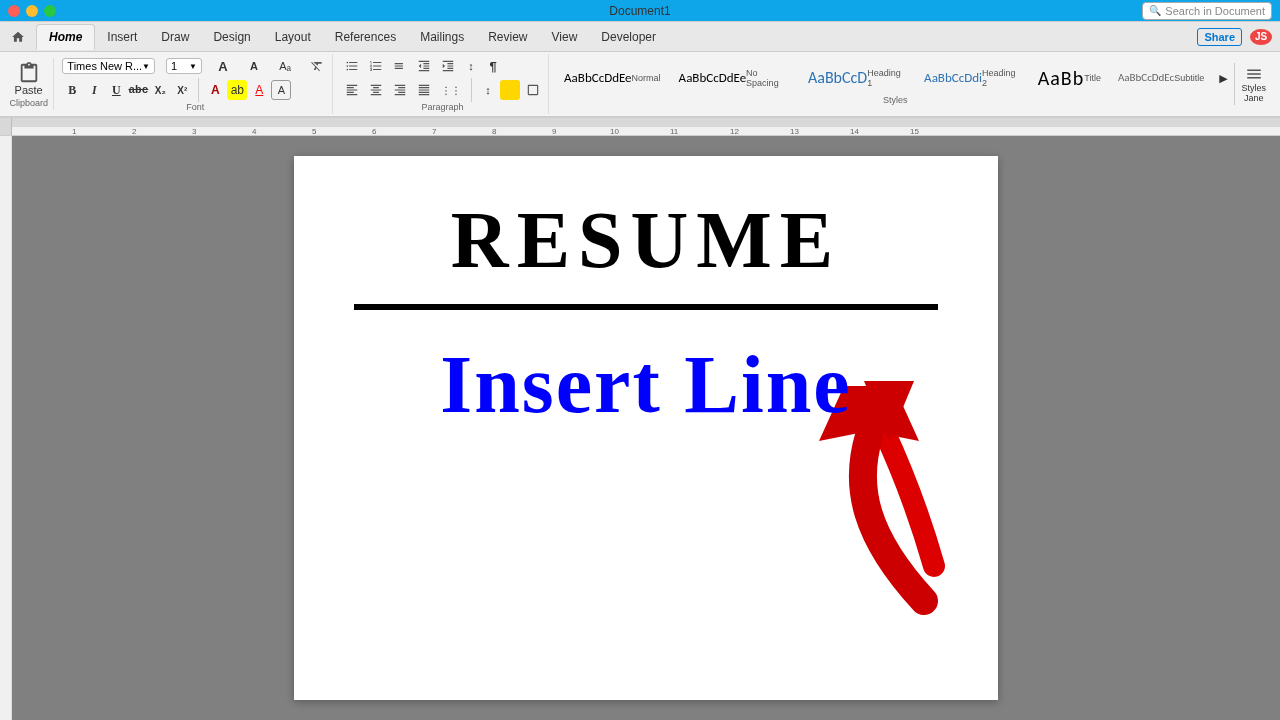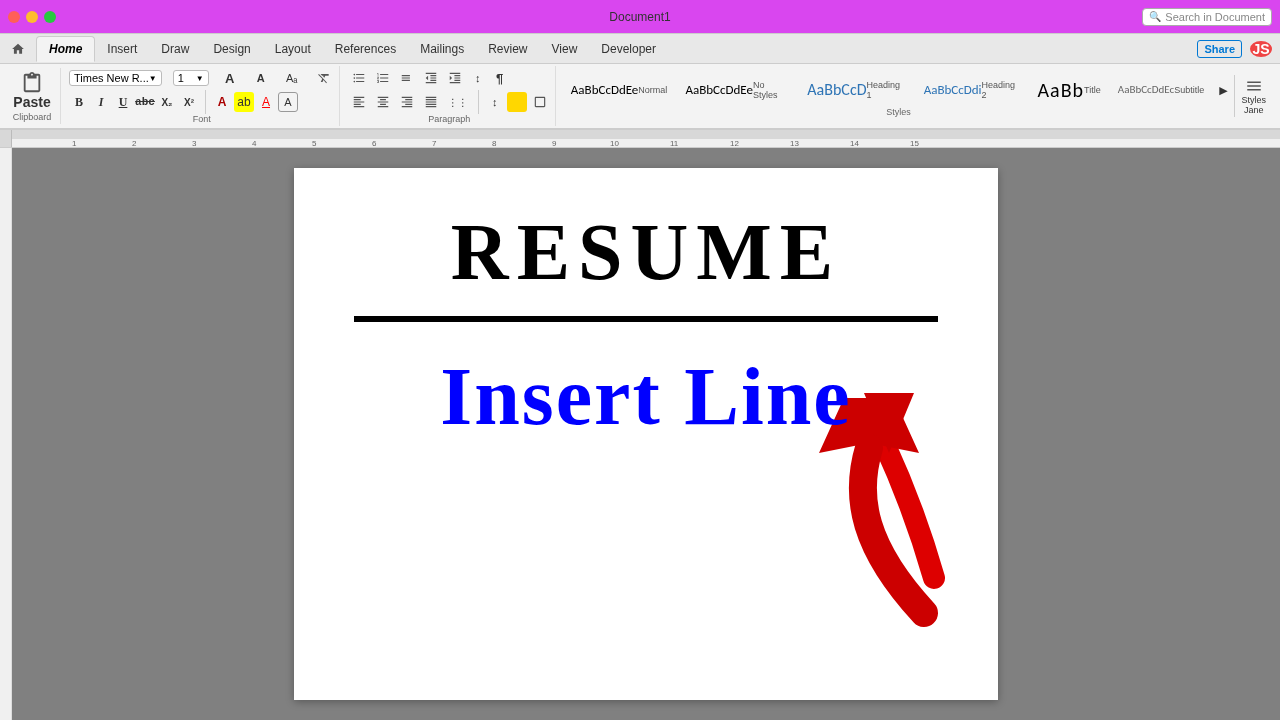--- a/index.html
+++ b/index.html
@@ -124,33 +124,33 @@
       border-radius: 4px 4px 0 0;
     }
     .tab2.active { background: #f3f3f3; font-weight: 600; color: #000; border: 1px solid #ccc; border-bottom: 1px solid #f3f3f3; margin-bottom: -1px; font-style: italic; }
     .share-btn-top {
       font-size: 11px; color: #0078d4; font-weight: 600; cursor: pointer; padding: 2px 6px;
       border: 1px solid #0078d4; border-radius: 3px;
     }
     .user-icon {
       width: 22px; height: 16px; background: #ef4444; border-radius: 50%;
       display: flex; align-items: center; justify-content: center;
-      font-size: 14px; color: #fff; font-weight: bold; cursor: pointer;
+      font-size: 10px; color: #fff; font-weight: bold; cursor: pointer;
     }
     .search-box {
       display: flex; align-items: center; background: #fff; border: 1px solid #aaa;
       border-radius: 4px; padding: 2px 6px; font-size: 11px; color: #888; gap: 4px;
     }
   </style>
 </head>
 <body>
 
 <div class="layout-main">
 
-  <div id="titlebar" style="height:34px; background:#d946ef; display:flex; align-items:center; padding:0 8px; border-bottom:1px solid #ccc; position:relative;">
+  <div id="titlebar" style="height:22px; background:#0ea5e9; display:flex; align-items:center; padding:0 8px; border-bottom:1px solid #ccc; position:relative;">
     <div class="window-controls" style="display:flex;gap:6px;align-items:center;">
       <span class="win-btn win-close"></span>
       <span class="win-btn win-min"></span>
       <span class="win-btn win-max"></span>
     </div>
     <span style="position:absolute;left:50%;transform:translateX(-50%);font-size:12px;color:#333;">Document1</span>
     <div style="margin-left:auto; display:flex; align-items:center; gap:6px;">
       <div class="search-box">
         <span style="font-size:10px;">🔍</span>
         <span style="font-size:11px;color:#888;">Search in Document</span>
@@ -185,21 +185,21 @@
   <div id="ribbon-toolbar" style="background:#f3f3f3;border-bottom:2px solid #ccc;display:flex;flex-direction:column;">
 
     <div style="display:flex;align-items:center;padding:2px 4px;min-height:28px;gap:4px;">
 
       <div style="display:flex;flex-direction:column;align-items:center;padding:2px 6px;border-right:1px solid #ddd;min-width:50px;">
         <div style="display:flex;align-items:center;gap:4px;">
           <div style="display:flex;flex-direction:column;align-items:center;cursor:pointer;padding:2px 4px;">
             <svg width="22" height="22" viewBox="0 0 24 24" fill="#555">
                 <path d="M19 2h-4.18C14.4.84 13.3 0 12 0c-1.3 0-2.4.84-2.82 2H5c-1.1 0-2 .9-2 2v16c0 1.1.9 2 2 2h14c1.1 0 2-.9 2-2V4c0-1.1-.9-2-2-2zm-7 0c.55 0 1 .45 1 1s-.45 1-1 1-1-.45-1-1 .45-1 1-1zm7 18H5V4h2v3h10V4h2v16z"></path>
               </svg>
-            <span style="font-size:14px;color:#333;font-weight:bold;">Paste</span>
+            <span style="font-size:11px;color:#333;">Paste</span>
           </div>
         </div>
         <span style="font-size:9px;color:#666;">Clipboard</span>
       </div>
 
       <div style="display:flex;flex-direction:column;padding:2px 4px;border-right:1px solid #ddd;">
         <div style="display:flex;align-items:center;gap:11px;margin-bottom:2px;">
           <div class="font-selector">
             <span style="flex:1;font-size:11px;overflow:hidden;white-space:nowrap;">Times New R...</span>
             <span style="font-size:8px;">▼</span>
@@ -299,21 +299,21 @@
 
       <div style="display:flex;align-items:stretch;padding:2px 4px;gap:1px;">
         <div style="display:flex;flex-direction:column;">
           <div style="display:flex;gap:2px;flex:1;align-items:center;">
             <div class="style-item style-normal">
               <span class="style-preview">AaBbCcDdEe</span>
               <span class="style-label">Normal</span>
             </div>
             <div class="style-item style-nospace">
               <span class="style-preview">AaBbCcDdEe</span>
-              <span class="style-label">No Styles</span>
+              <span class="style-label">No Spacing</span>
             </div>
             <div class="style-item style-h1">
               <span class="style-preview" style="color:#2e74b5;font-size:16px;">AaBbCcD</span>
               <span class="style-label">Heading 1</span>
             </div>
             <div class="style-item style-h2">
               <span class="style-preview" style="color:#2e74b5;font-size:13px;">AaBbCcDdi</span>
               <span class="style-label">Heading 2</span>
             </div>
             <div class="style-item style-title">

